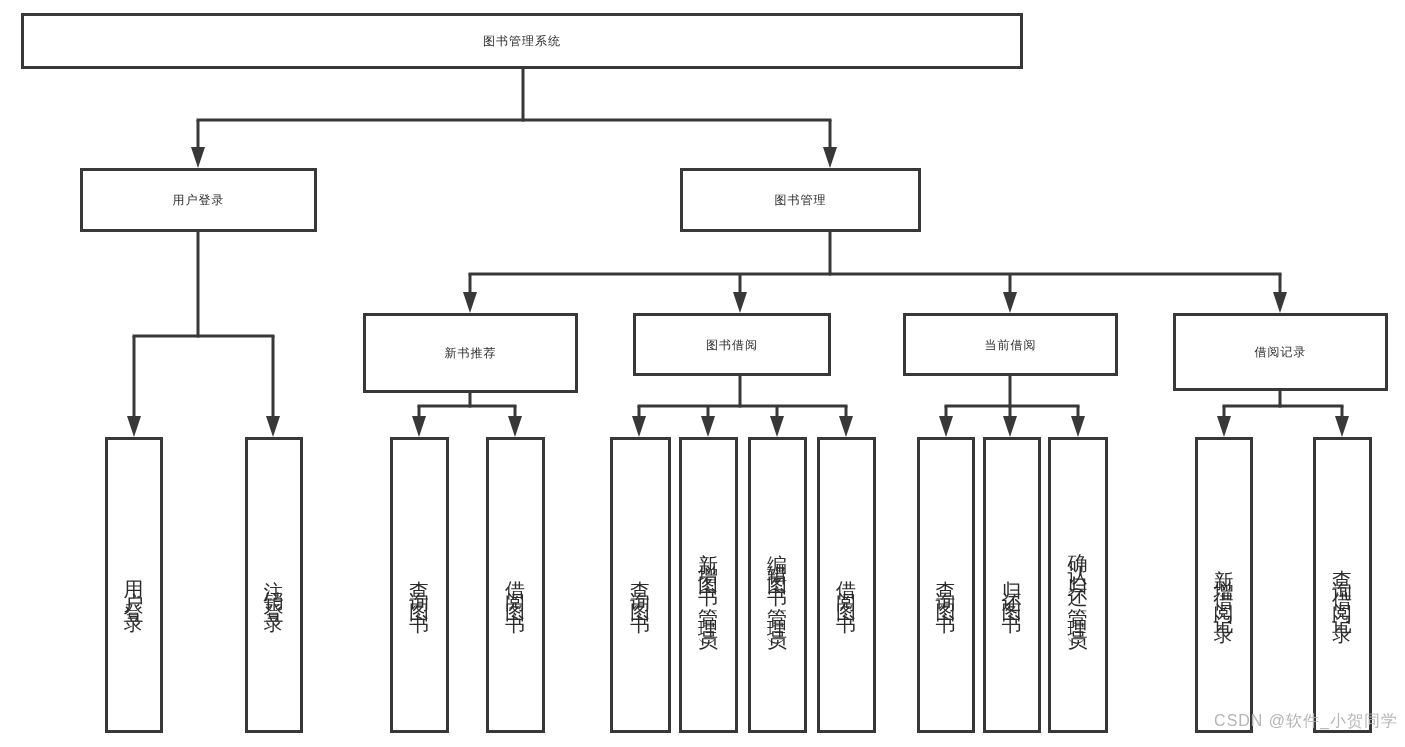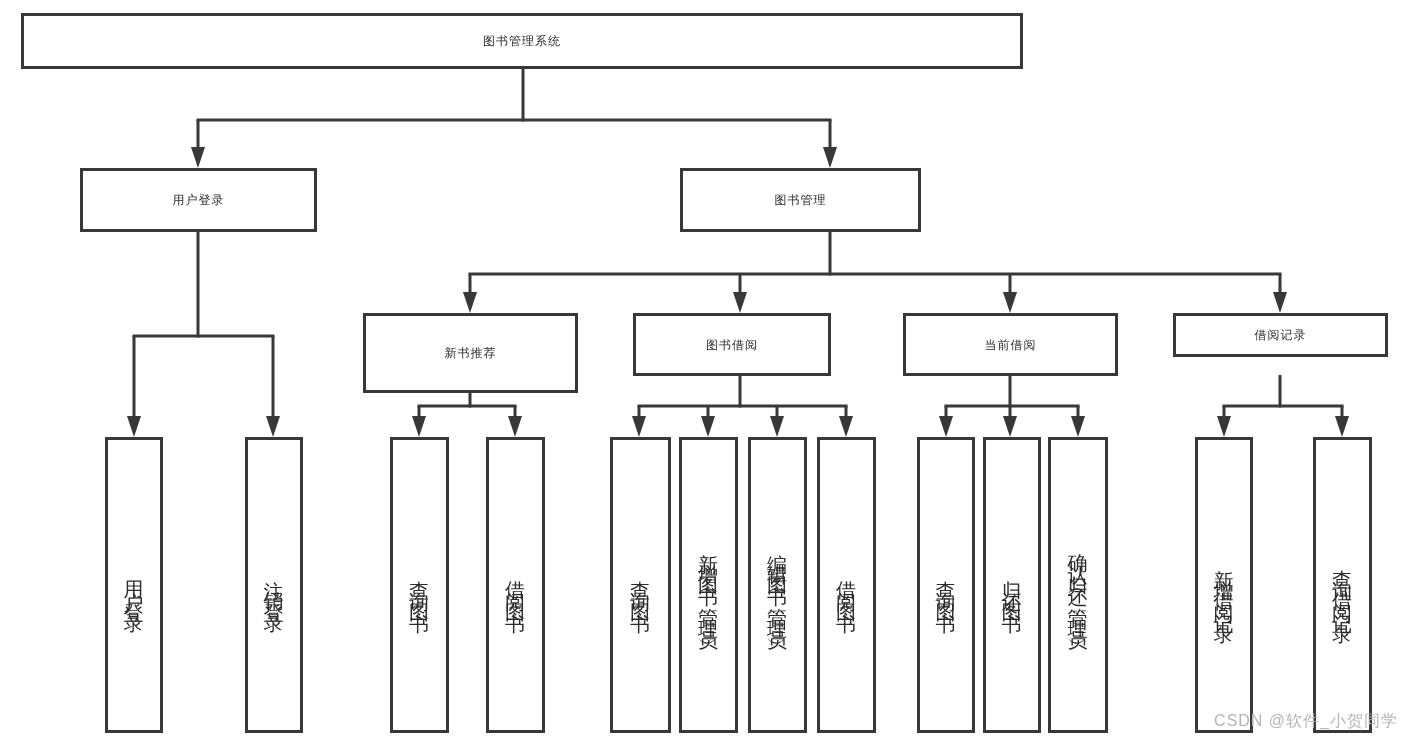--- a/index.html
+++ b/index.html
@@ -118,21 +118,21 @@
   </svg>
 
   <div class="node h-node" style="left:21px;top:13px;width:1002px;height:56px;">图书管理系统</div>
 
   <div class="node h-node" style="left:80px;top:168px;width:237px;height:64px;">用户登录</div>
   <div class="node h-node" style="left:680px;top:168px;width:241px;height:64px;">图书管理</div>
 
   <div class="node h-node" style="left:363px;top:313px;width:215px;height:80px;">新书推荐</div>
   <div class="node h-node" style="left:633px;top:313px;width:198px;height:63px;">图书借阅</div>
   <div class="node h-node" style="left:903px;top:313px;width:215px;height:63px;">当前借阅</div>
-  <div class="node h-node" style="left:1173px;top:313px;width:215px;height:44px;">借阅记录</div>
+  <div class="node h-node" style="left:1173px;top:313px;width:215px;height:78px;">借阅记录</div>
 
   <div class="node v-node" style="left:105px;top:437px;width:58px;height:296px;">用户登录</div>
   <div class="node v-node" style="left:245px;top:437px;width:58px;height:296px;">注销登录</div>
 
   <div class="node v-node" style="left:390px;top:437px;width:59px;height:296px;">查询图书</div>
   <div class="node v-node" style="left:486px;top:437px;width:59px;height:296px;">借阅图书</div>
 
   <div class="node v-node" style="left:610px;top:437px;width:61px;height:296px;">查询图书</div>
   <div class="node v-node" style="left:679px;top:437px;width:59px;height:296px;">新增图书（管理员）</div>
   <div class="node v-node" style="left:748px;top:437px;width:59px;height:296px;">编辑图书（管理员）</div>

